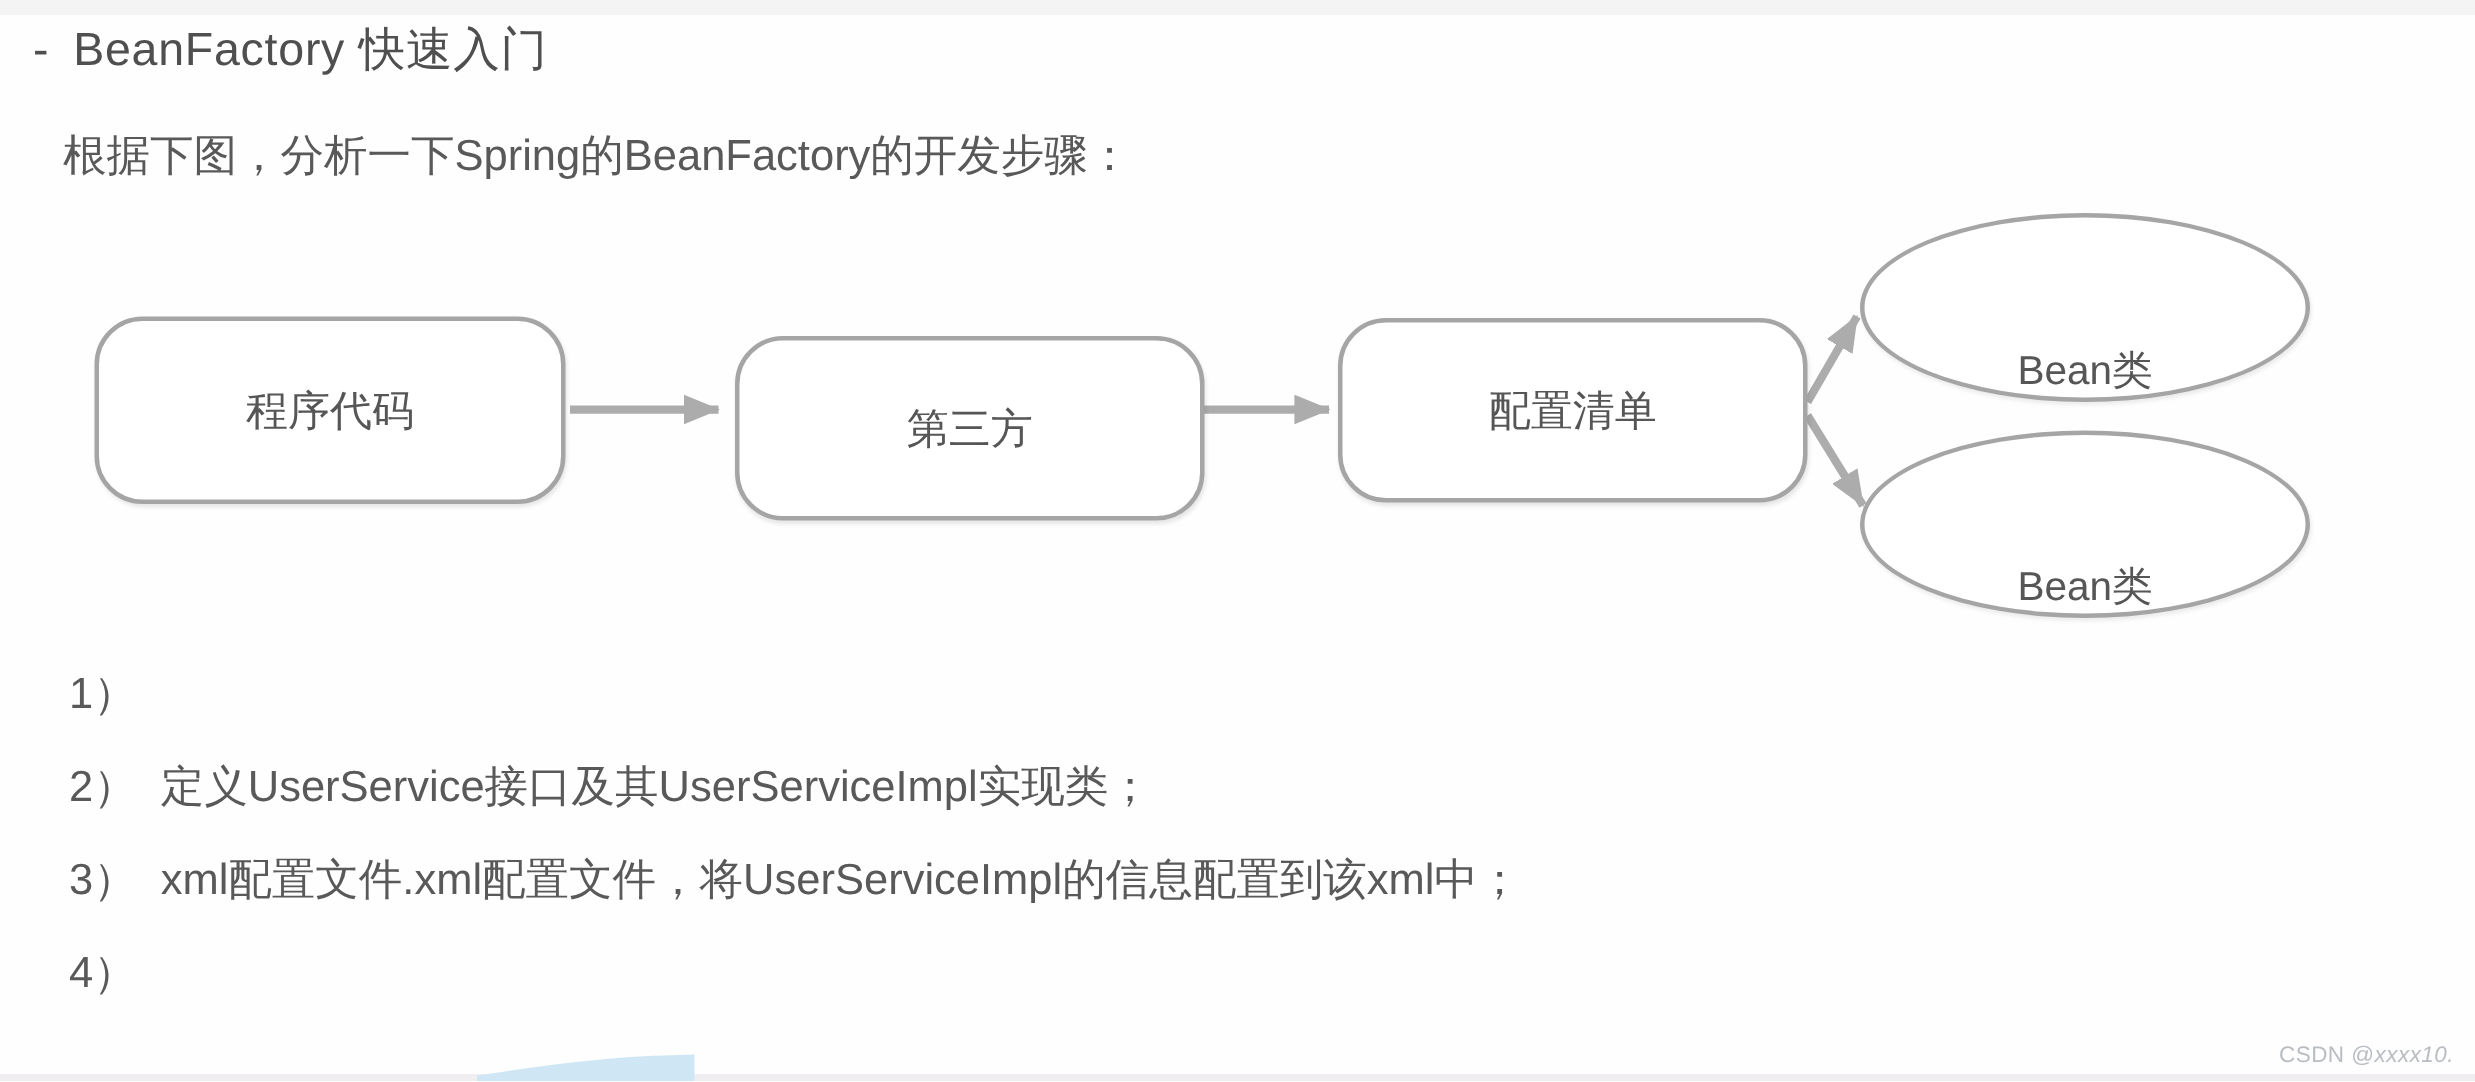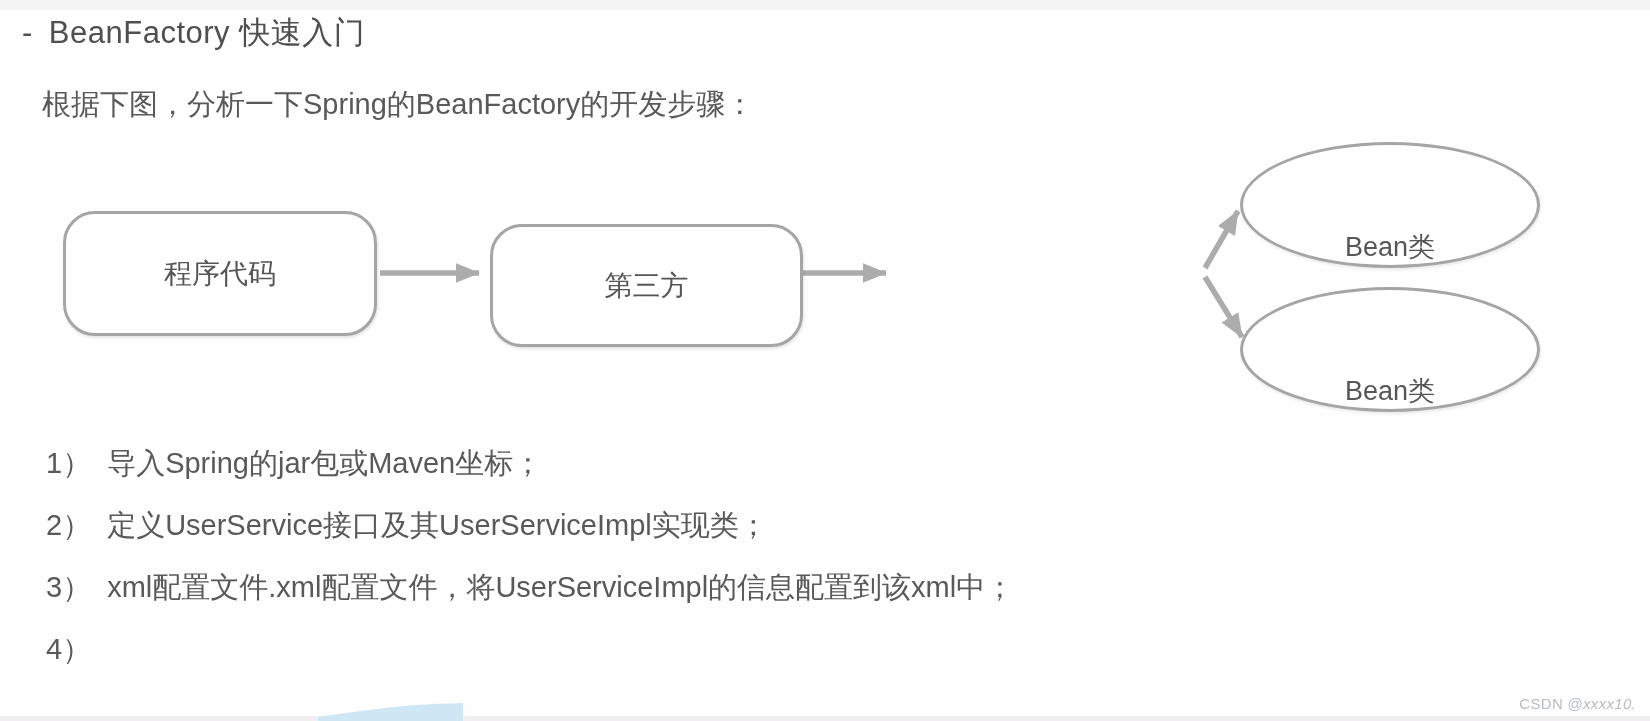--- a/index.html
+++ b/index.html
@@ -101,33 +101,35 @@
       <line x1="1205" y1="268" x2="1238" y2="211" style="stroke:var(--arrow,#acacac)" stroke-width="5.5" marker-end="url(#ah)"></line>
       <line x1="1205" y1="277" x2="1242" y2="337" style="stroke:var(--arrow,#acacac)" stroke-width="5.5" marker-end="url(#ah)"></line>
     </svg>
 
     <div class="flow-box box-1">
       <span>程序代码</span>
     </div>
     <div class="flow-box box-2">
       <span>第三方</span>
     </div>
+    <div class="flow-box box-3">
+      <span>配置清单</span>
+    </div>
 
     <div class="flow-ellipse ellipse-1">
       <span>Bean类</span>
     </div>
     <div class="flow-ellipse ellipse-2">
       <span>Bean类</span>
     </div>
   </div>
 
   <div class="steps">
     <div class="step-row">
       <span class="step-num">1）</span>
-      <span class="step-text">导入Spring的jar包或Maven坐标；</span>
     </div>
     <div class="step-row">
       <span class="step-num">2）</span>
       <span class="step-text">定义UserService接口及其UserServiceImpl实现类；</span>
     </div>
     <div class="step-row">
       <span class="step-num">3）</span>
       <span class="step-text">xml配置文件.xml配置文件，将UserServiceImpl的信息配置到该xml中；</span>
     </div>
     <div class="step-row">

